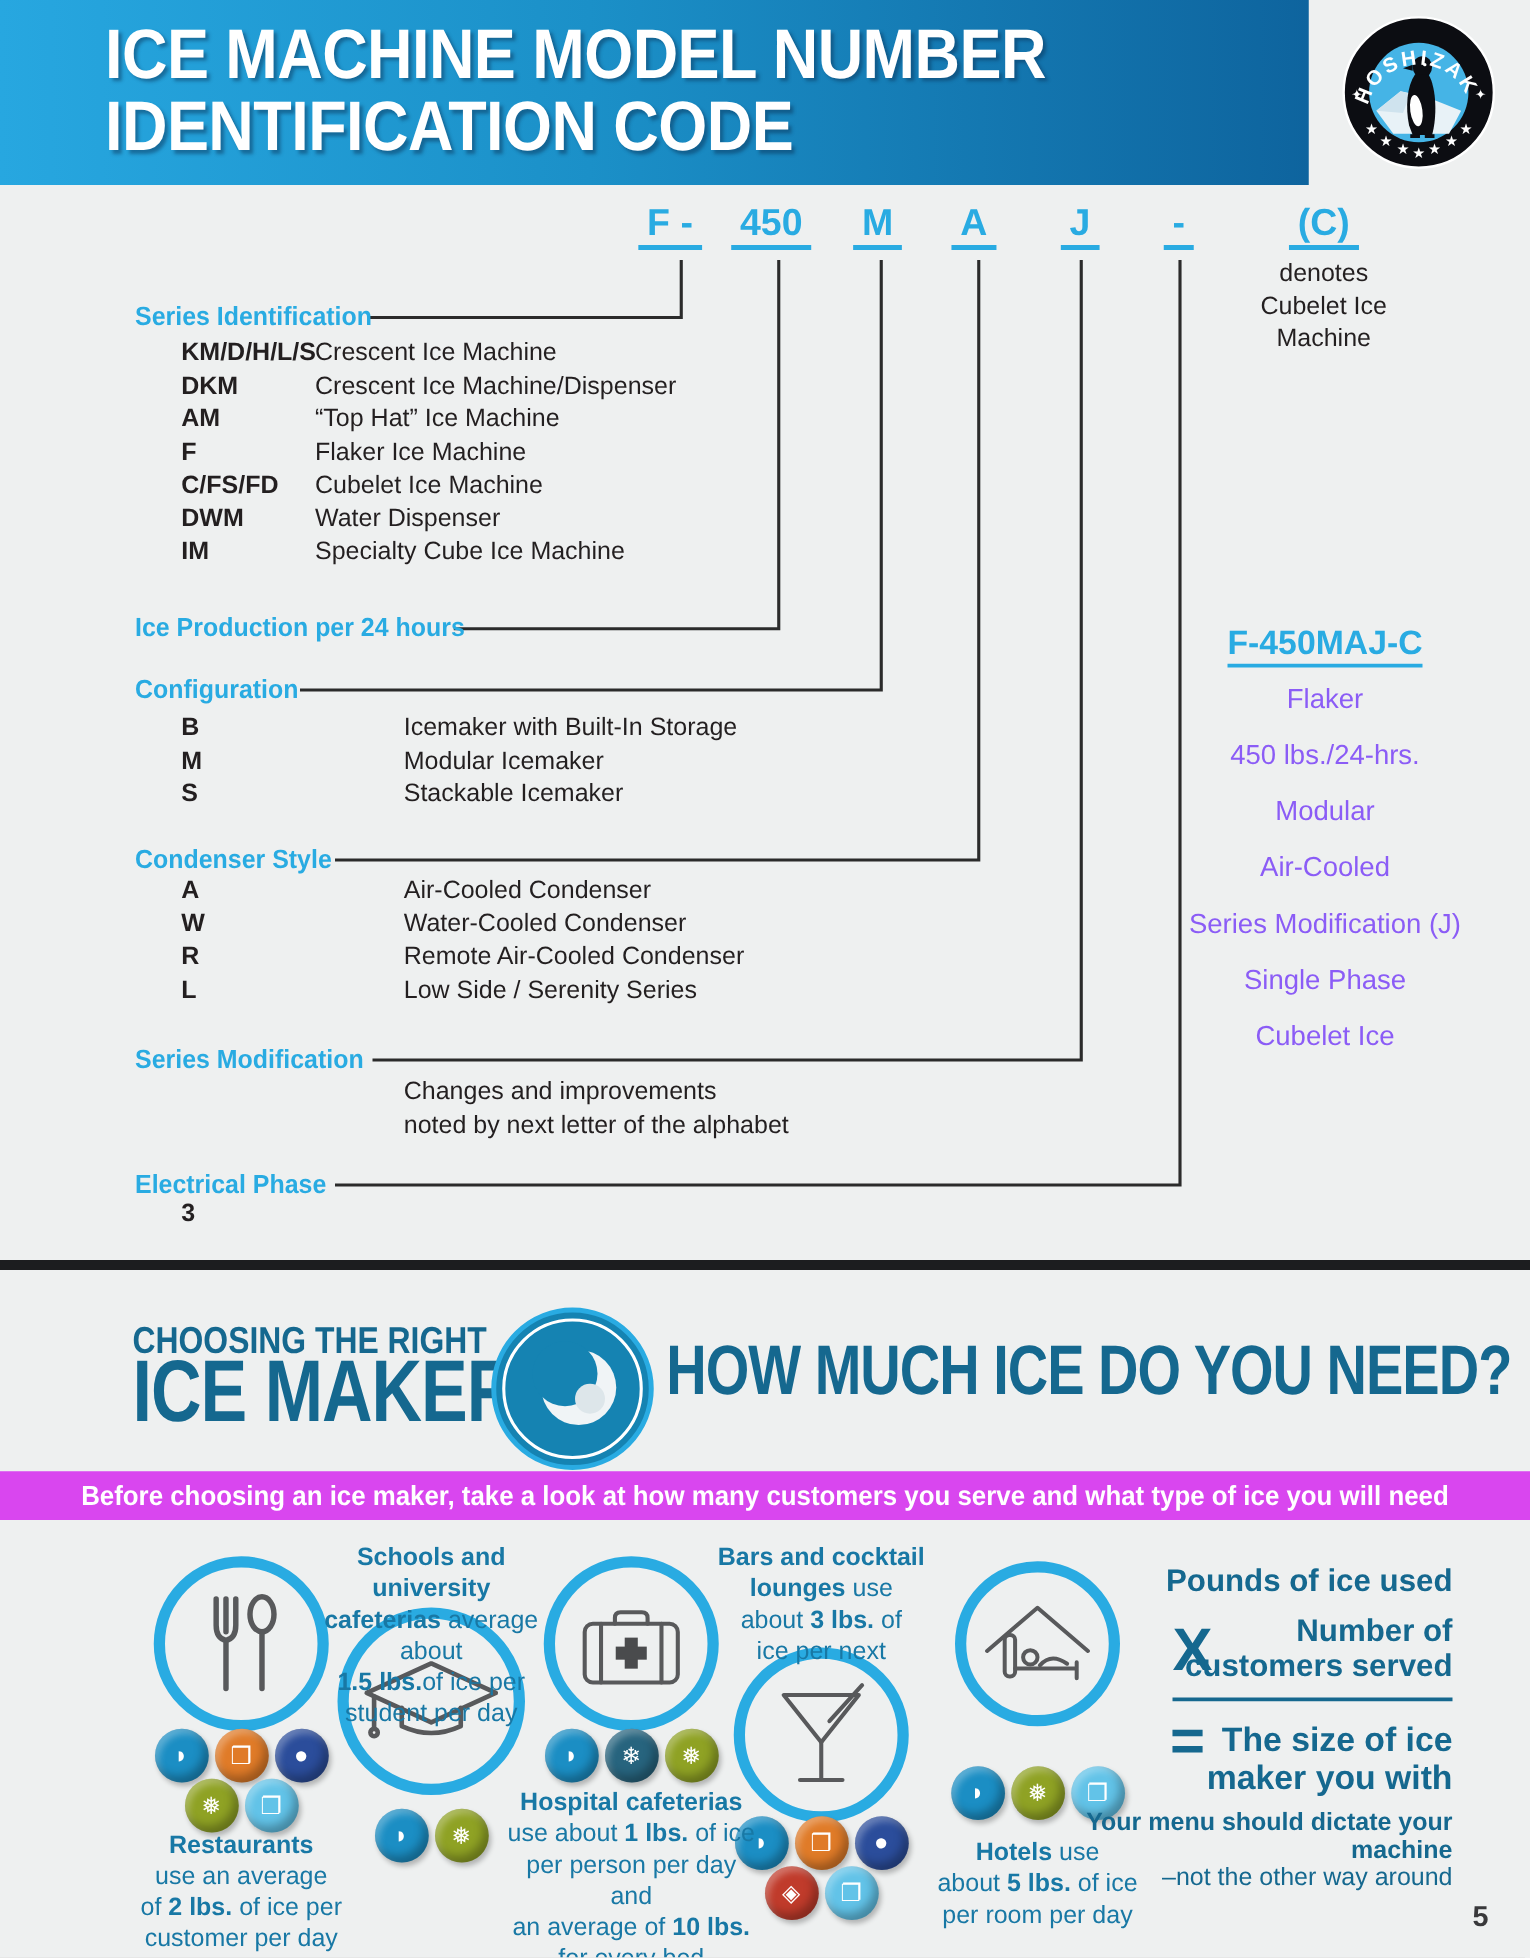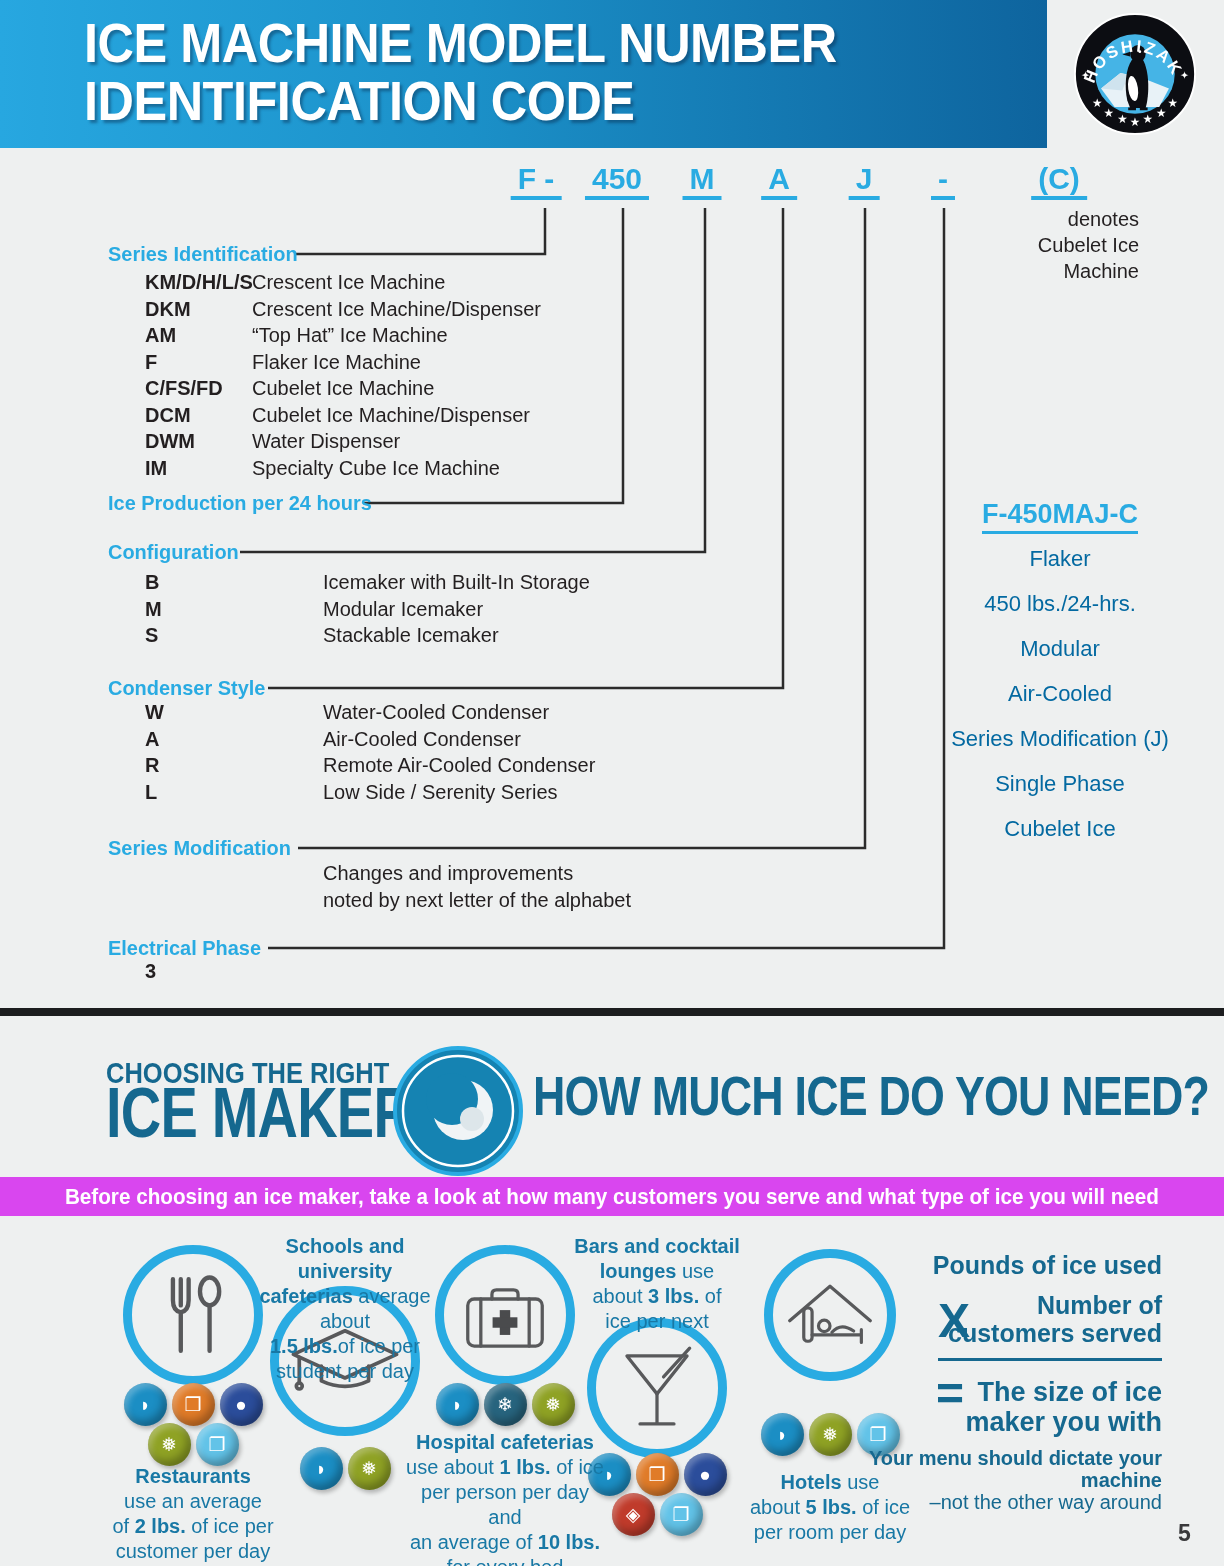--- a/index.html
+++ b/index.html
@@ -19,36 +19,36 @@
   .connectors{position:absolute;left:0;top:0;}
   .code-seg{position:absolute;top:14px;transform:translateX(-50%);font-size:30px;line-height:33px;
             font-weight:700;color:#29abe2;border-bottom:4px solid #29abe2;padding:0 7px 1px;white-space:nowrap;}
   .code-row div.code-seg:nth-of-type(1){left:536px}
   .code-row div.code-seg:nth-of-type(2){left:617px}
   .code-row div.code-seg:nth-of-type(3){left:702px}
   .code-row div.code-seg:nth-of-type(4){left:779px}
   .code-row div.code-seg:nth-of-type(5){left:864px}
   .code-row div.code-seg:nth-of-type(6){left:943px}
   .code-row div.code-seg:nth-of-type(7){left:1059px}
-  .c-note{position:absolute;left:979px;top:58px;width:160px;text-align:right;font-size:20px;line-height:26px;}
+  .c-note{position:absolute;left:979px;top:58px;width:160px;text-align:center;font-size:20px;line-height:26px;}
   .sec-label{position:absolute;left:108px;font-size:21px;font-weight:700;color:#29abe2;
              transform:scaleX(.95);transform-origin:left top;white-space:nowrap;}
   #lbl-series{top:94px}#lbl-prod{top:343px}#lbl-config{top:392px}
   #lbl-cond{top:528px}#lbl-mod{top:688px}#lbl-phase{top:788px}
   .item-list{position:absolute;left:145px;font-size:20px;line-height:26.5px;white-space:nowrap;}
   .item-list .term{display:inline-block;font-weight:700;}
   #list-series{top:121px}  #list-series .term{width:107px;}
   #list-config{top:421px}  #list-config .term{width:178px;}
   #list-cond{top:551px}    #list-cond .term{width:178px;}
   .mod-note{position:absolute;left:323px;top:712px;font-size:20px;line-height:27px;}
   .phase-value{position:absolute;left:145px;top:812px;font-size:20px;font-weight:700;}
   .example-model{position:absolute;left:940px;top:351px;width:240px;text-align:center;
                  font-size:27px;font-weight:700;color:#29abe2;}
   .example-model span{border-bottom:3px solid #29abe2;padding-bottom:2px;}
-  .example-attrs{position:absolute;left:915px;top:399px;width:290px;text-align:center;color:#0369a1;font-size:22px;}
+  .example-attrs{position:absolute;left:915px;top:399px;width:290px;text-align:center;color:#8b5cf6;font-size:22px;}
   .example-attrs .attr{margin-bottom:21px;line-height:24px;}
 
   
   .divider{position:absolute;left:0;top:1008px;width:1224px;height:8px;background:#1c1d1f;}
 
   
   .choose-kicker{position:absolute;left:106px;top:1056px;font-size:30px;font-weight:700;color:#15688f;
                  transform:scaleX(.85);transform-origin:left top;white-space:nowrap;}
   .choose-title{position:absolute;left:106px;top:1078px;font-size:70px;line-height:70px;font-weight:700;color:#15688f;
                 transform:scaleX(.8);transform-origin:left top;white-space:nowrap;letter-spacing:-1px;}
@@ -162,40 +162,39 @@
     <div class="c-note"><span>denotes</span><br><span>Cubelet Ice</span><br><span>Machine</span></div>
 
     <div class="sec-label" id="lbl-series">Series Identification</div>
     <div class="item-list" id="list-series">
 
     <div><span class="term">KM/D/H/L/S</span><span class="desc">Crescent Ice Machine</span></div>
         <div><span class="term">DKM</span><span class="desc">Crescent Ice Machine/Dispenser</span></div>
         <div><span class="term">AM</span><span class="desc">“Top Hat” Ice Machine</span></div>
         <div><span class="term">F</span><span class="desc">Flaker Ice Machine</span></div>
         <div><span class="term">C/FS/FD</span><span class="desc">Cubelet Ice Machine</span></div>
-        <div><span class="term">DCM</span><span class="desc">Cubelet Ice Machine/Dispenser</span></div>
         <div><span class="term">DWM</span><span class="desc">Water Dispenser</span></div>
         <div><span class="term">IM</span><span class="desc">Specialty Cube Ice Machine</span></div>
       </div>
 
     <div class="sec-label" id="lbl-prod">Ice Production per 24 hours</div>
 
     <div class="sec-label" id="lbl-config">Configuration</div>
     <div class="item-list" id="list-config">
 
     <div><span class="term">B</span><span class="desc">Icemaker with Built-In Storage</span></div>
         <div><span class="term">M</span><span class="desc">Modular Icemaker</span></div>
         <div><span class="term">S</span><span class="desc">Stackable Icemaker</span></div>
       </div>
 
     <div class="sec-label" id="lbl-cond">Condenser Style</div>
     <div class="item-list" id="list-cond">
 
-    <div><span class="term">W</span><span class="desc">Water-Cooled Condenser</span></div>
-        <div><span class="term">A</span><span class="desc">Air-Cooled Condenser</span></div>
+    <div><span class="term">A</span><span class="desc">Air-Cooled Condenser</span></div>
+        <div><span class="term">W</span><span class="desc">Water-Cooled Condenser</span></div>
         <div><span class="term">R</span><span class="desc">Remote Air-Cooled Condenser</span></div>
         <div><span class="term">L</span><span class="desc">Low Side / Serenity Series</span></div>
       </div>
 
     <div class="sec-label" id="lbl-mod">Series Modification</div>
     <div class="mod-note"><span>Changes and improvements</span><br><span>noted by next letter of the alphabet</span></div>
 
     <div class="sec-label" id="lbl-phase">Electrical Phase</div>
     <div class="phase-value">3</div>
 

